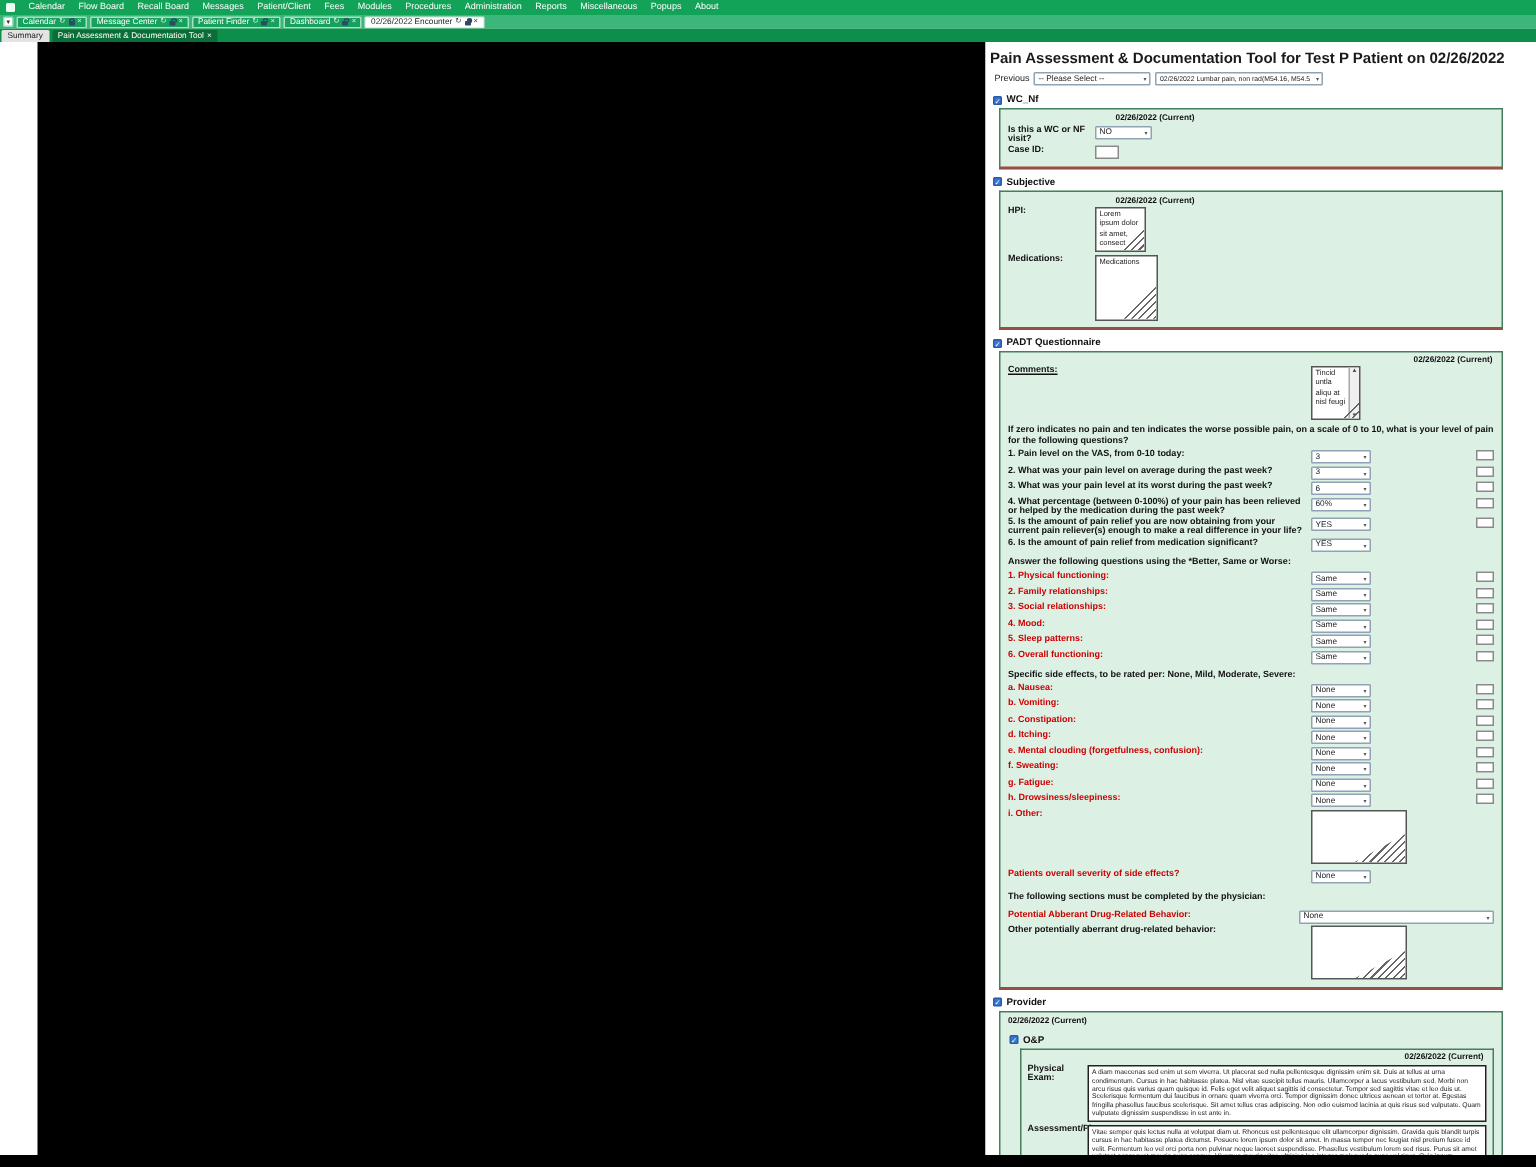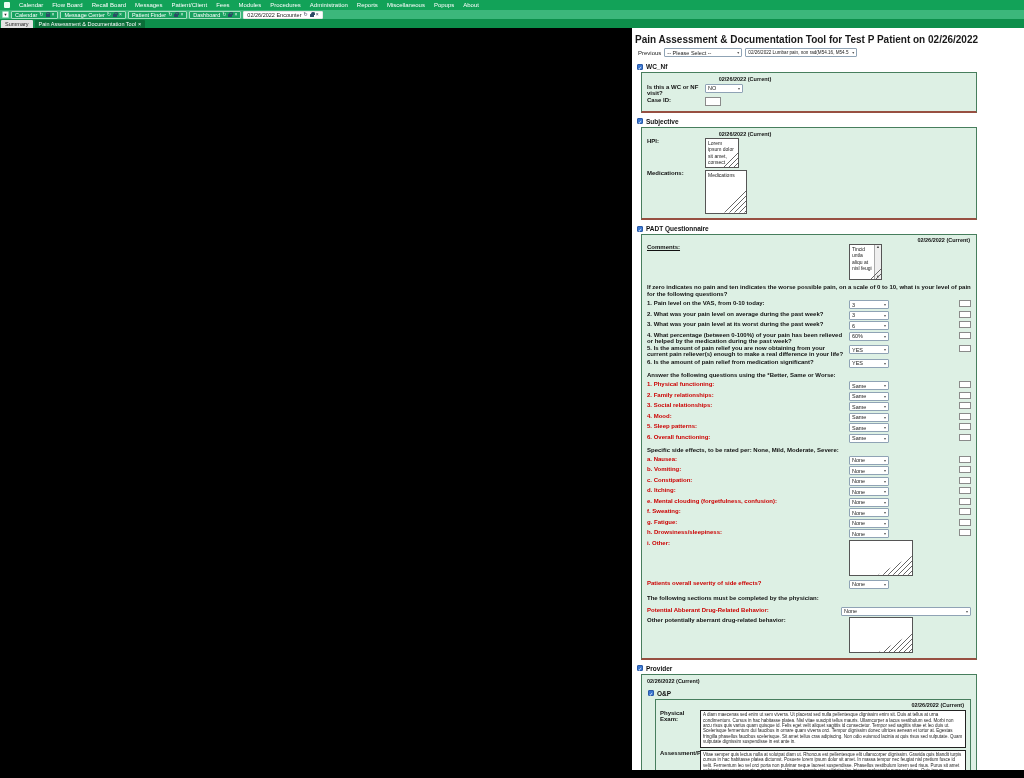--- a/index.html
+++ b/index.html
@@ -23,21 +23,21 @@
   .lock-icon::before { content:""; position:absolute; top:-2px; left:0.8px; width:2px; height:2px; border:0.7px solid #2d4a66; border-bottom:none; border-radius:2px 2px 0 0; }
   .tab.active .lock-icon, .tab.active .lock-icon::before { background:#2d4a66; }
 
   
   .subtabbar { height:9px; background:#0d8f4b; display:flex; align-items:flex-end; gap:2px; padding:0 0 0 1px; flex:none; }
   .subtab { height:8px; font-size:5.5px; display:flex; align-items:center; gap:2px; padding:0 4px; border-radius:1px 1px 0 0; white-space:nowrap; }
   .subtab.summary { background:#e3e3e3; color:#222; }
   .subtab.active { background:#0a6e38; color:#fff; }
 
   
-  .main { flex:1; display:flex; min-height:0; }
+  .main { flex:1; display:flex; min-height:0;margin-left:25px; }
   .blank-left { width:632px; background:#000; flex:none; }
   .page { flex:1; background:#fff; padding:6px 2px 0 2px; overflow:hidden; }
 
   .page-title { font-size:10px; font-weight:bold; color:#1a1a1a; margin:0 0 3px 1px; white-space:nowrap; }
 
   .prev-row { display:flex; align-items:center; gap:3px; margin:0 0 6px 4px; }
   .prev-label { font-size:6px; color:#222; }
   .sel { height:9px; background:#fff; border:1px solid #8fa3b5; border-radius:1px; font-size:5.5px; color:#222; display:flex; align-items:center; justify-content:space-between; padding:0 2px; gap:2px; overflow:hidden; white-space:nowrap; }
   .sel .arr { font-size:4px; color:#555; flex:none; }
   .sel-prev { width:78px; }

